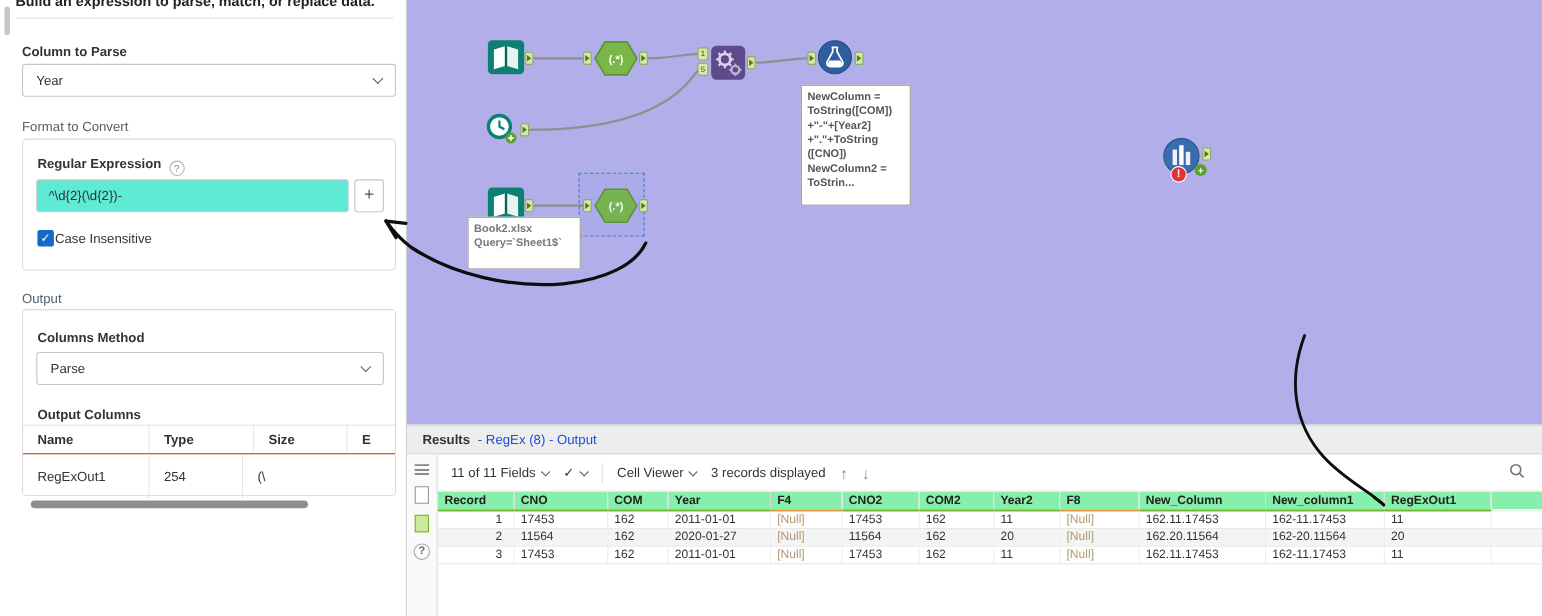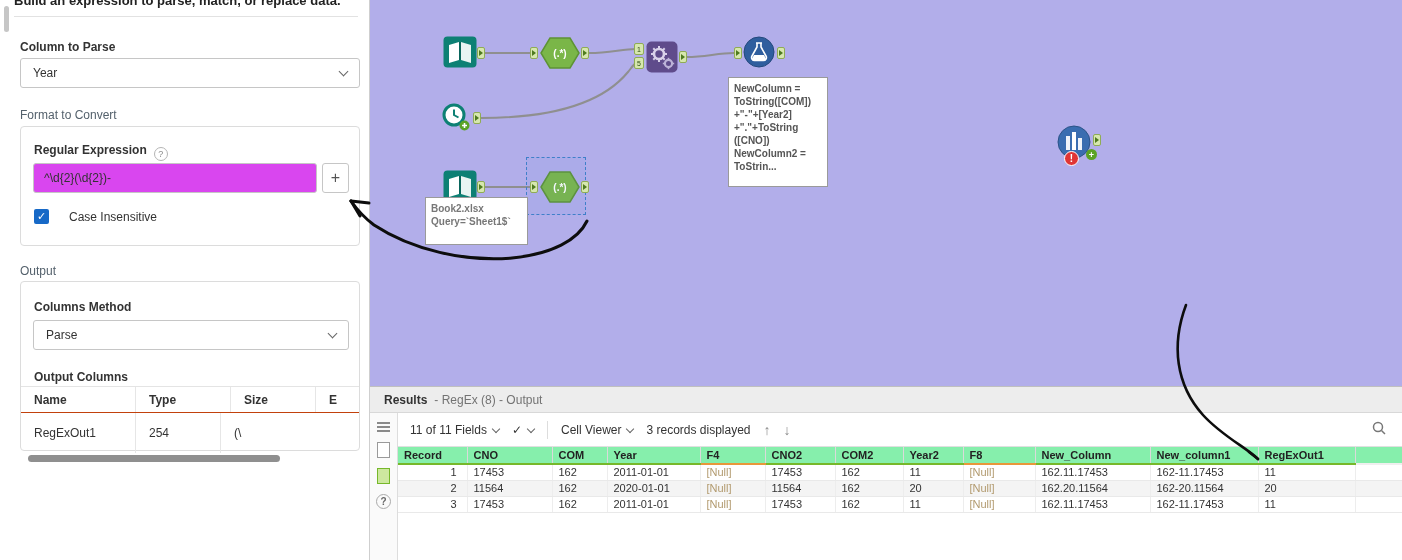--- a/index.html
+++ b/index.html
@@ -12,23 +12,23 @@
   .vscroll{position:absolute;left:4px;top:6px;width:5px;height:26px;background:#c6c6c6;border-radius:3px}
   .intro-clip{position:absolute;left:14px;top:0;width:344px;height:12px;overflow:hidden}
   .intro-clip span{display:block;margin-top:-7px;font-size:13px;font-weight:bold;color:#222;white-space:nowrap}
   .divider{position:absolute;left:14px;top:16px;width:344px;border-top:1px solid #e2e2e2}
   .lbl{font-size:12px;font-weight:bold;color:#333}
   .seclbl{font-size:12px;color:#54616c}
   .dd{position:absolute;height:30px;border:1px solid #c6c6c6;border-radius:3px;background:#fff;display:flex;align-items:center;justify-content:space-between;padding:0 12px;font-size:12px;color:#333;cursor:pointer}
   .chev{width:7px;height:7px;border-right:1.6px solid #666;border-bottom:1.6px solid #666;transform:rotate(45deg);margin-top:-4px;flex:none}
   .groupbox{position:absolute;border:1px solid #dcdcdc;border-radius:4px;background:#fff}
   .helpcirc{display:inline-flex;width:14px;height:14px;border:1px solid #b5b5b5;border-radius:50%;color:#8b8b8b;font-size:9px;align-items:center;justify-content:center;margin-left:7px;vertical-align:-3px;font-weight:normal}
-  .txtinput{position:absolute;height:30px;border:1px solid #c6c6c6;border-radius:3px;display:flex;align-items:center;padding:0 10px;font-size:12px;color:#333;background:#d946ef}
+  .txtinput{position:absolute;height:30px;border:1px solid #c6c6c6;border-radius:3px;display:flex;align-items:center;padding:0 10px;font-size:12px;color:#333;background:#5eead4}
   .plusbtn{position:absolute;width:27px;height:30px;border:1px solid #c6c6c6;border-radius:3px;display:flex;align-items:center;justify-content:center;font-size:16px;color:#555;background:#fff;cursor:pointer}
-  .cbrow{position:absolute;display:flex;align-items:center;gap:20px;cursor:pointer}
+  .cbrow{position:absolute;display:flex;align-items:center;gap:1px;cursor:pointer}
   .checkbox{width:15px;height:15px;background:#1769c7;border-radius:2px;color:#fff;font-size:11px;display:flex;align-items:center;justify-content:center}
   .checkbox::after{content:"✓"}
   .cbrow .cblabel{font-size:12px;color:#333}
   .mtable{position:absolute;left:0;width:338px;border-top:1px solid #e4e4e4}
   .mhead{display:flex;border-bottom:1px solid #c2410c}
   .mhead .mcell{font-weight:bold}
   .mrow{display:flex}
   .mcell{font-size:12px;color:#333;padding:0 13px;display:flex;align-items:center;border-right:1px solid #e6e6e6;overflow:hidden;white-space:nowrap}
   .mhead .mcell{height:25px}
   .mrow .mcell{height:40px}
@@ -44,21 +44,21 @@
   .jtab{position:absolute;width:10px;height:12px;background:#d6e7ae;border:1px solid #8fac55;border-radius:2px;font-size:7px;color:#2c4a12;display:flex;align-items:center;justify-content:center;z-index:3}
   .selbox{position:absolute;border:1.5px dashed #3f7fc9;background:rgba(90,140,220,.07);z-index:2}
   .note{position:absolute;background:#fff;border:1px solid #9a9a9a;font-size:10px;font-weight:bold;color:#555;padding:4px 5px;white-space:pre-line;line-height:1.3;z-index:4}
   .errbadge{position:absolute;width:15px;height:15px;border-radius:50%;background:#e03535;color:#fff;font-size:10px;font-weight:bold;display:flex;align-items:center;justify-content:center;border:1.5px solid #fff;z-index:5}
   .plusmini{position:absolute;width:11px;height:11px;border-radius:50%;background:#5aa324;color:#fff;font-size:9px;font-weight:bold;display:flex;align-items:center;justify-content:center;z-index:5}
 
   
   .results{position:absolute;left:370px;top:386px;width:1032px;height:174px;background:#fff;border-top:1px solid #bfbfbf;z-index:2}
   .rheader{height:26px;background:#ededed;border-bottom:1px solid #d8d8d8;display:flex;align-items:center;padding-left:14px;font-size:12px}
   .rheader b{color:#333;margin-right:7px}
-  .rheader span{color:#737373}
+  .rheader span{color:#1d4ed8}
   .rbody{display:flex;height:147px}
   .rstrip{width:28px;border-right:1px solid #ddd;background:#fafafa;display:flex;flex-direction:column;align-items:center;padding-top:9px;gap:10px;flex:none}
   .i-list{width:13px;height:10px;background:repeating-linear-gradient(#8a8a8a 0 2px,transparent 2px 4px)}
   .i-page{width:13px;height:16px;border:1px solid #9a9a9a;background:#fff}
   .i-pagegreen{width:13px;height:16px;border:1px solid #76b82a;background:#cde89f}
   .i-help{width:15px;height:15px;border-radius:50%;color:#666;font-size:10px;font-weight:bold;display:flex;align-items:center;justify-content:center;border:1px solid #aaa}
   .rmain{flex:1;display:flex;flex-direction:column;overflow:hidden}
   .rtoolbar{height:34px;border-bottom:1px solid #e0e0e0;display:flex;align-items:center;padding:0 12px;gap:13px;font-size:12px;color:#333}
   .caret{width:6px;height:6px;border-right:1.4px solid #666;border-bottom:1.4px solid #666;transform:rotate(45deg);display:inline-block;margin-left:6px;margin-bottom:2px}
   .tsep{width:1px;height:18px;background:#ddd}
@@ -322,21 +322,21 @@
                 <td class="null">[Null]</td>
                 <td>162.11.17453</td>
                 <td>162-11.17453</td>
                 <td>11</td>
                 <td></td>
               </tr>
               <tr class="alt">
                 <td class="rec">2</td>
                 <td>11564</td>
                 <td>162</td>
-                <td>2020-01-01</td>
+                <td>2020-01-27</td>
                 <td class="null">[Null]</td>
                 <td>11564</td>
                 <td>162</td>
                 <td>20</td>
                 <td class="null">[Null]</td>
                 <td>162.20.11564</td>
                 <td>162-20.11564</td>
                 <td>20</td>
                 <td></td>
               </tr>

